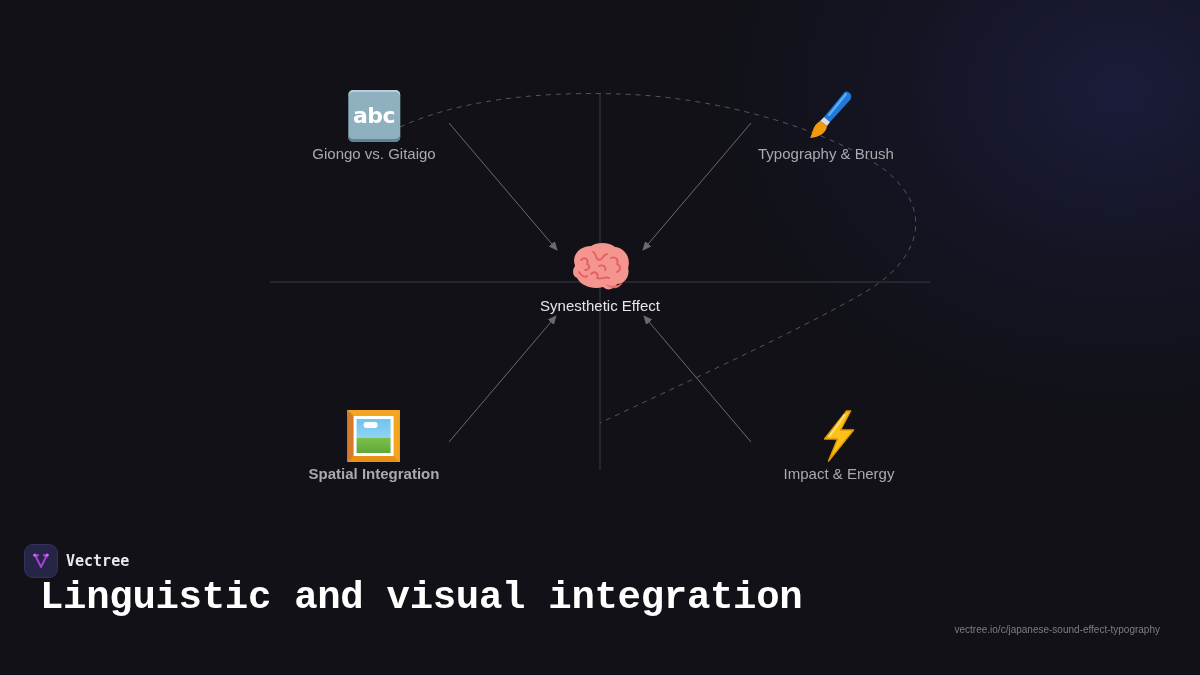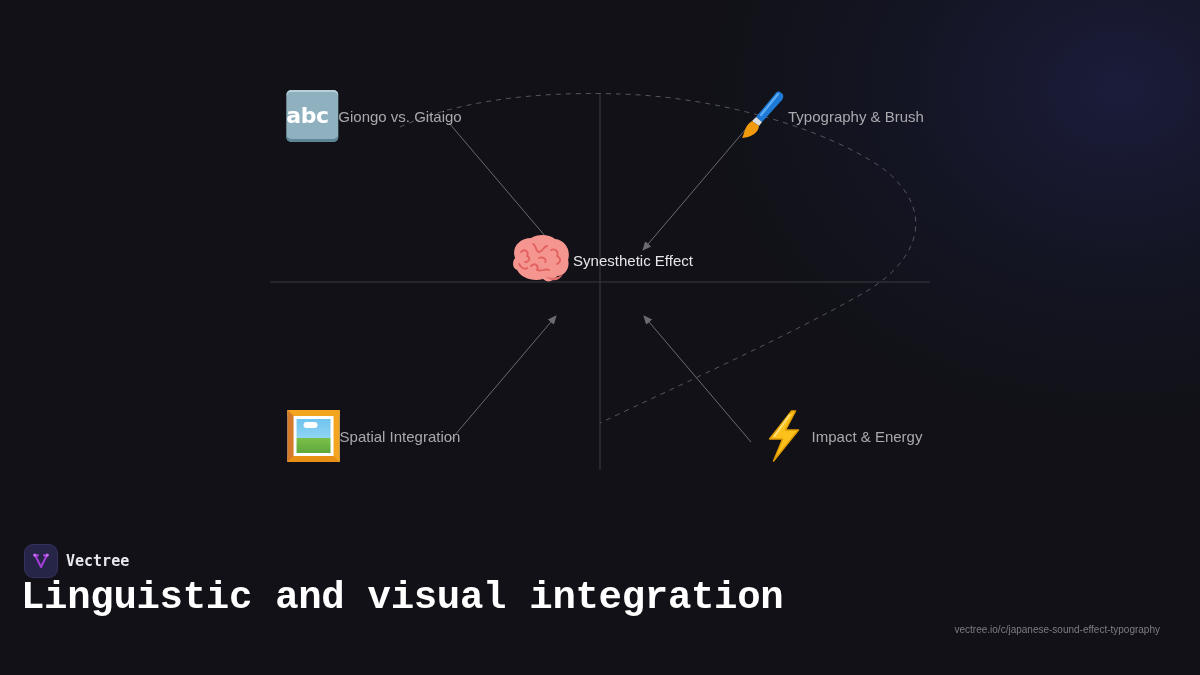--- a/index.html
+++ b/index.html
@@ -23,23 +23,24 @@
     svg.diagram {
       position: absolute;
       left: 0;
       top: 0;
       width: 1200px;
       height: 675px;
     }
     .node {
       position: absolute;
       display: flex;
-      flex-direction: row;
+      flex-direction: column;
       align-items: center;
       transform: translateX(-50%);
+      text-align: center;
     }
     .node-icon {
       font-size: 50px;
       line-height: 56px;
       height: 56px;
       font-family: "DejaVu Sans", sans-serif;
     }
     .node-label {
       margin-top: 1px;
       font-size: 15px;
@@ -107,21 +108,21 @@
     }
     .brand-name {
       margin-left: 8px;
       font-family: "DejaVu Sans Mono", monospace;
       font-weight: bold;
       font-size: 15px;
       color: #e8e8ee;
     }
     .title {
       position: absolute;
-      left: 21px;
+      left: 40px;
       top: 582px;
       margin: 0;
       font-family: "Liberation Mono", monospace;
       font-weight: bold;
       font-size: 39px;
       line-height: 33px;
       color: #ffffff;
       letter-spacing: -0.3px;
     }
     .title span { display: block; }
@@ -169,39 +170,39 @@
       <svg width="60" height="56" viewBox="0 0 60 56">
         <path d="M52 4 C56 6 56 9 54 12 L34 34 L28 29 L47 6 C48 4 50 3 52 4 Z" fill="#1e7ad6"></path>
         <path d="M50 6 L33 27" stroke="#5fb0f5" stroke-width="2" stroke-linecap="round"></path>
         <path d="M28 29 L34 34 L31 38 L24 33 Z" fill="#d9dde0"></path>
         <path d="M24 33 L31 38 C30 45 24 49 14 50 C17 45 16 38 24 33 Z" fill="#f29a0e"></path>
       </svg>
     </div>
     <div class="node-label">Typography &amp; Brush</div>
   </div>
 
-  <div class="node center" style="left:600px; top:232px;">
+  <div class="node center" style="left:600px; top:240px;">
     <div class="node-icon">
       <svg width="66" height="56" viewBox="0 0 66 56">
         <path d="M8 26 C4 16 12 6 24 6 C30 2 42 2 48 7 C58 8 64 18 61 28 C63 36 58 44 50 44 C46 50 40 51 36 47 C26 50 14 46 10 38 C5 36 5 30 8 26 Z" fill="#f59590"></path>
         <path d="M38 44 C44 50 52 50 56 42 C52 46 44 47 38 44 Z" fill="#e0706c"></path>
         <g stroke="#e2605d" stroke-width="1.8" fill="none" stroke-linecap="round">
           <path d="M14 20 C18 16 22 20 20 24 C24 26 22 30 18 30"></path>
           <path d="M26 12 C30 14 28 20 32 20 C36 20 36 14 40 14"></path>
           <path d="M44 18 C48 16 52 20 50 24 C54 26 54 30 50 32"></path>
           <path d="M24 34 C28 30 32 34 30 38 C34 40 38 36 42 38"></path>
           <path d="M32 26 C36 24 40 28 38 30"></path>
           <path d="M12 32 C14 36 18 38 20 36"></path>
         </g>
       </svg>
     </div>
     <div class="node-label">Synesthetic Effect</div>
   </div>
 
-  <div class="node" style="left:374px; top:408px;">
+  <div class="node" style="left:374px; top:408px;font-weight:bold;">
     <div class="node-icon" style="height:56px; line-height:normal;">
       <div class="icon-frame">
         <div class="pic"></div>
         <div class="cloud"></div>
       </div>
     </div>
     <div class="node-label">Spatial Integration</div>
   </div>
 
   <div class="node" style="left:839px; top:408px;">

